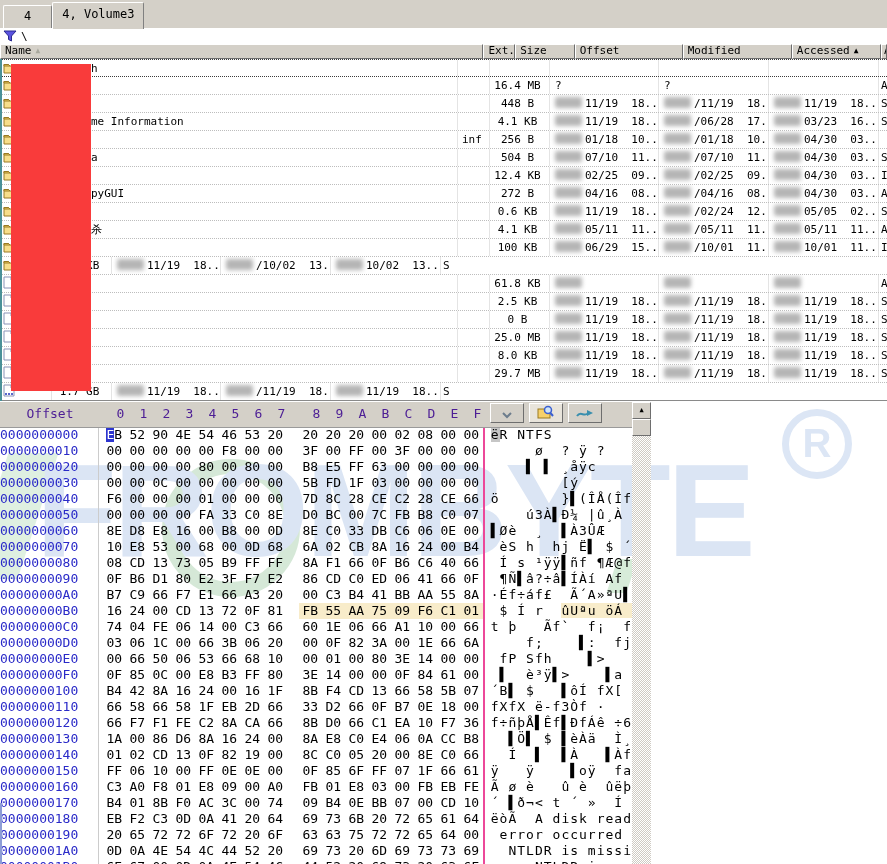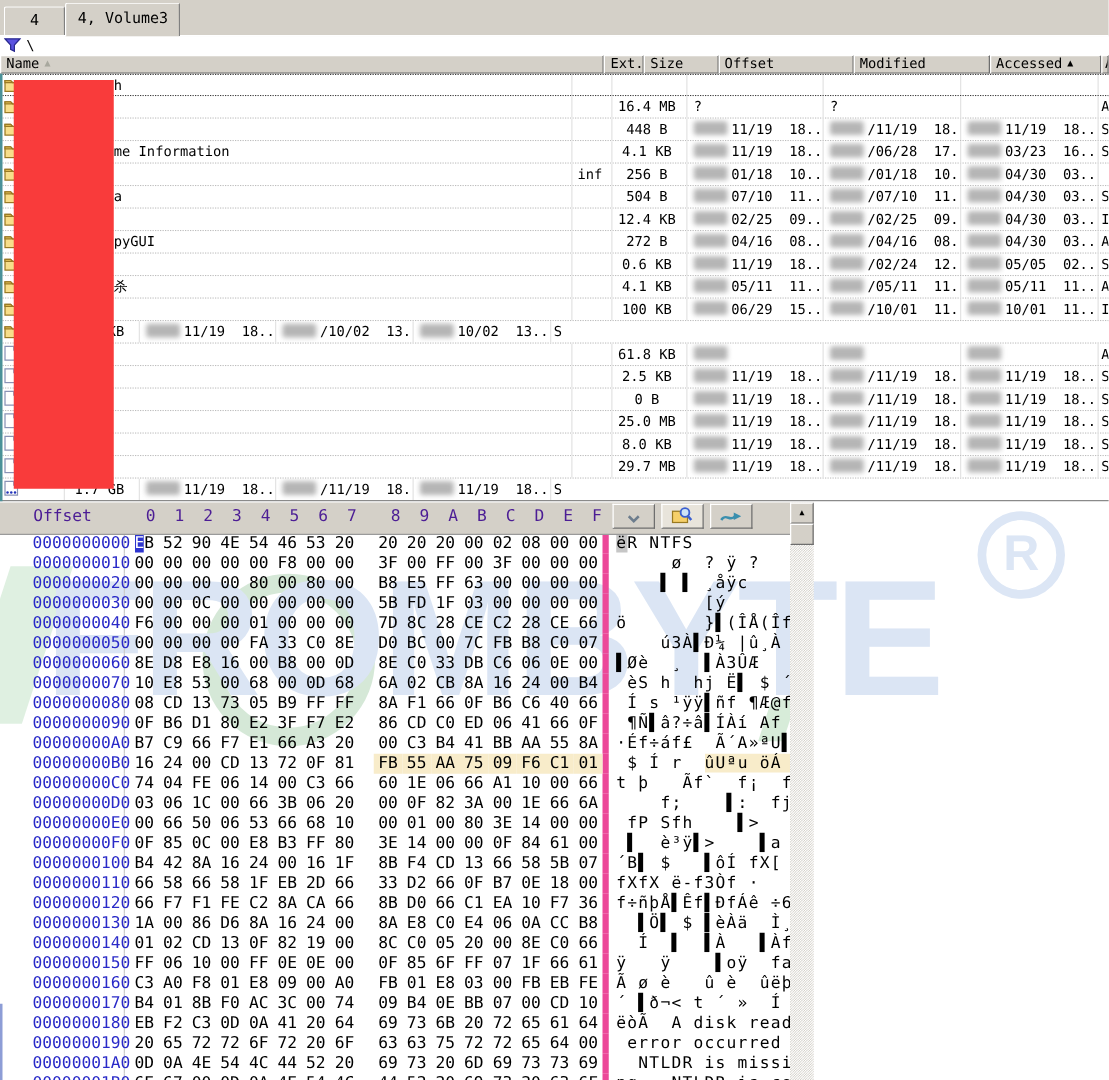--- a/index.html
+++ b/index.html
@@ -60,22 +60,22 @@
   .hoffhead{position:absolute;left:0;top:4px;width:100px;text-align:center}
   .hcolhead{position:absolute;left:109px;top:4px;display:flex}
   .hch{width:23px;text-align:center}
   .hch.g{margin-left:12px}
   .hbtns{position:absolute;left:490px;top:2px;display:flex;gap:5px;z-index:3}
   .hbtn{width:34px;height:20px;background:#d4d0c8;border:1px solid;border-color:#fff #6e6e6e #6e6e6e #fff;
         display:flex;align-items:center;justify-content:center;box-sizing:border-box}
   .hbtn.sel{background:#e8e4db}
   .hexbody{position:absolute;left:0;top:26px;width:632px;height:438px;overflow:hidden;z-index:1;font-size:13px}
   .hrow{height:16px;line-height:16px;display:flex;white-space:pre}
-  .hoff{width:100px;box-sizing:border-box;color:#2a2ac8;padding-left:26px;border-right:1px solid #cccccc}
-  .hbytes{width:387px;box-sizing:border-box;display:flex;padding-left:4px;border-right:5px solid #ec4899}
+  .hoff{width:100px;box-sizing:border-box;color:#2a2ac8;padding-left:0;border-right:1px solid #cccccc}
+  .hbytes{width:387px;box-sizing:border-box;display:flex;padding-left:4px;border-right:2px solid #ec4899}
   .hb{width:23px;text-align:center}
   .hb.g{margin-left:12px}
   .hb.hl{background:#f8ecca}
   .cur{background:#2d35cf;color:#fff}
   .hascii{padding-left:6px;letter-spacing:1px;white-space:pre}
   .hascii .hl{background:#f8ecca}
   .curA{background:#c6c6c6}
   
   .hexscroll{position:absolute;left:632px;top:1px;width:19px;height:463px;z-index:4;
     background-image:linear-gradient(45deg,#cfcbc3 25%,transparent 25%,transparent 75%,#cfcbc3 75%),

